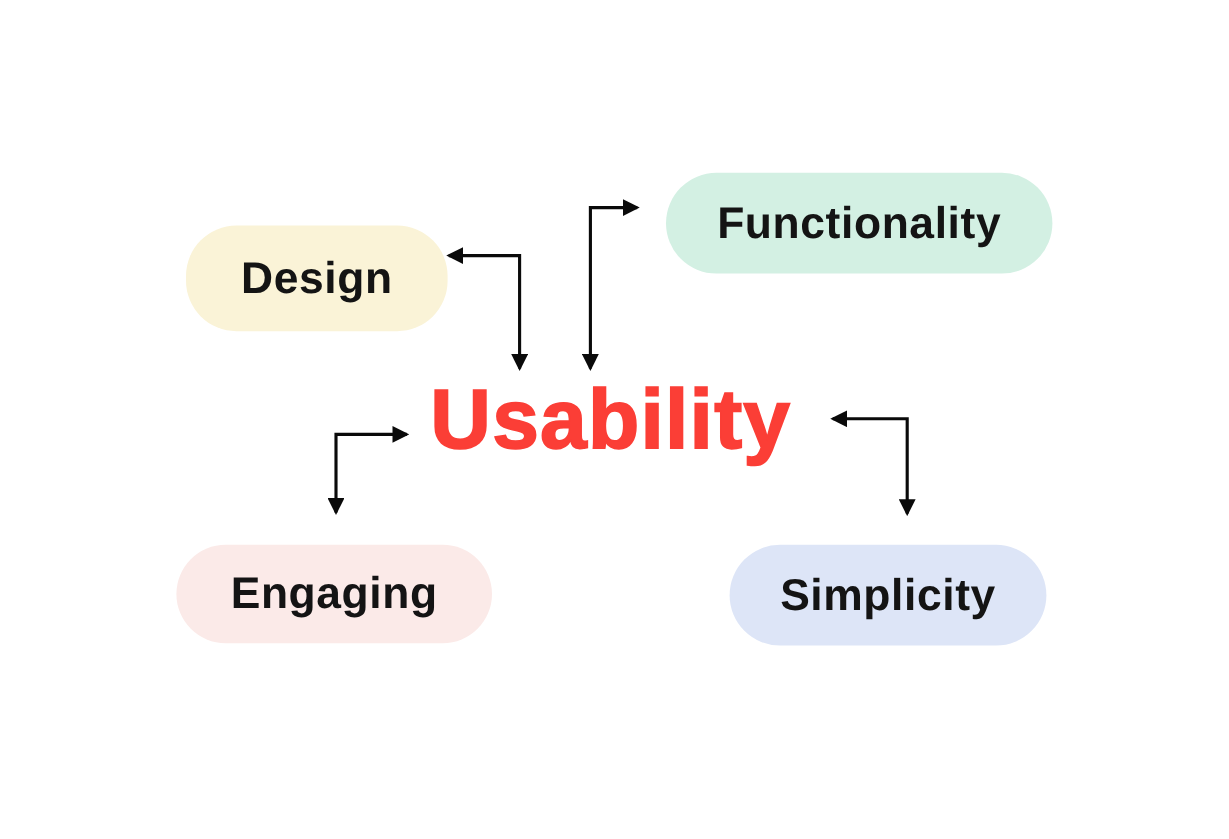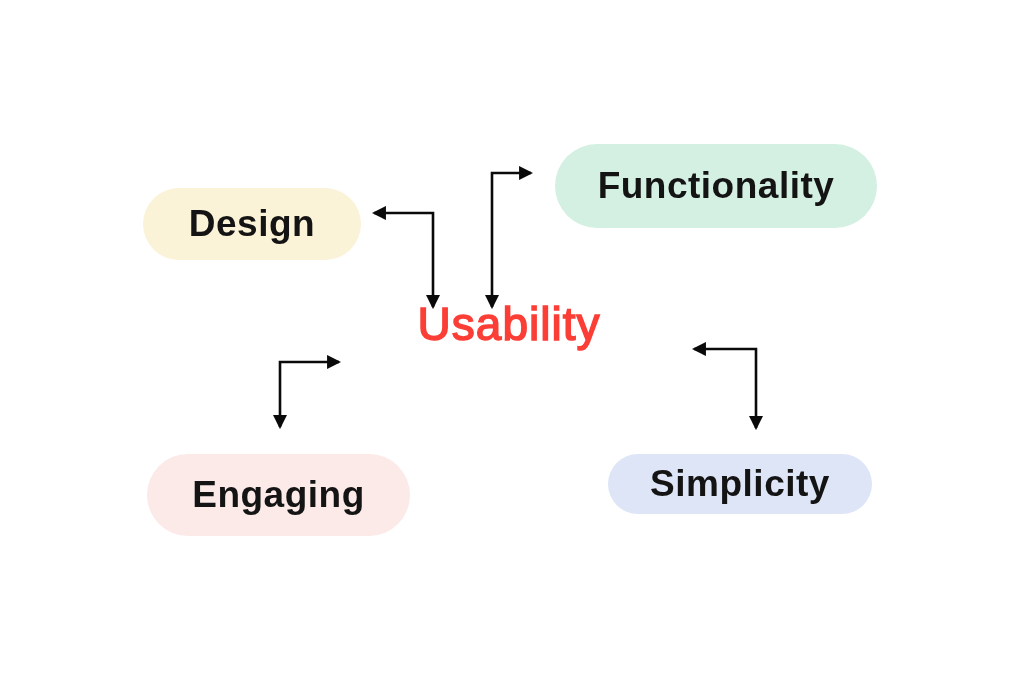--- a/index.html
+++ b/index.html
@@ -20,32 +20,32 @@
     display: flex;
     align-items: center;
     justify-content: center;
     border-radius: 42px;
     color: #141414;
     font-size: 37px;
     font-weight: 600;
     letter-spacing: 0.5px;
     margin-top: 16px;
   }
-  .pill-design        { left: 143px; top: 172px; width: 218px; height: 72px; justify-content: center; }
+  .pill-design        { left: 155px; top: 172px; width: 218px; height: 88px; justify-content: center; }
   .pill-functionality { left: 555px; top: 128px; width: 322px; height: 84px; }
   .pill-engaging      { left: 147px; top: 438px; width: 263px; height: 82px; }
-  .pill-simplicity    { left: 608px; top: 438px; width: 264px; height: 60px; }
+  .pill-simplicity    { left: 608px; top: 438px; width: 264px; height: 84px; }
   .center-word {
     position: absolute;
     left: 509px;
-    top: 297px;
+    top: 307px;
     transform: translateX(-50%);
-    font-size: 46px;
+    font-size: 70px;
     line-height: 1.2;
-    font-weight: normal;
+    font-weight: bold;
     letter-spacing: 1px;
     white-space: nowrap;
     -webkit-text-stroke: 1.5px currentColor;
   }
   .arrow-layer {
     position: absolute;
     left: 0;
     top: 0;
     width: 1024px;
     height: 699px;

